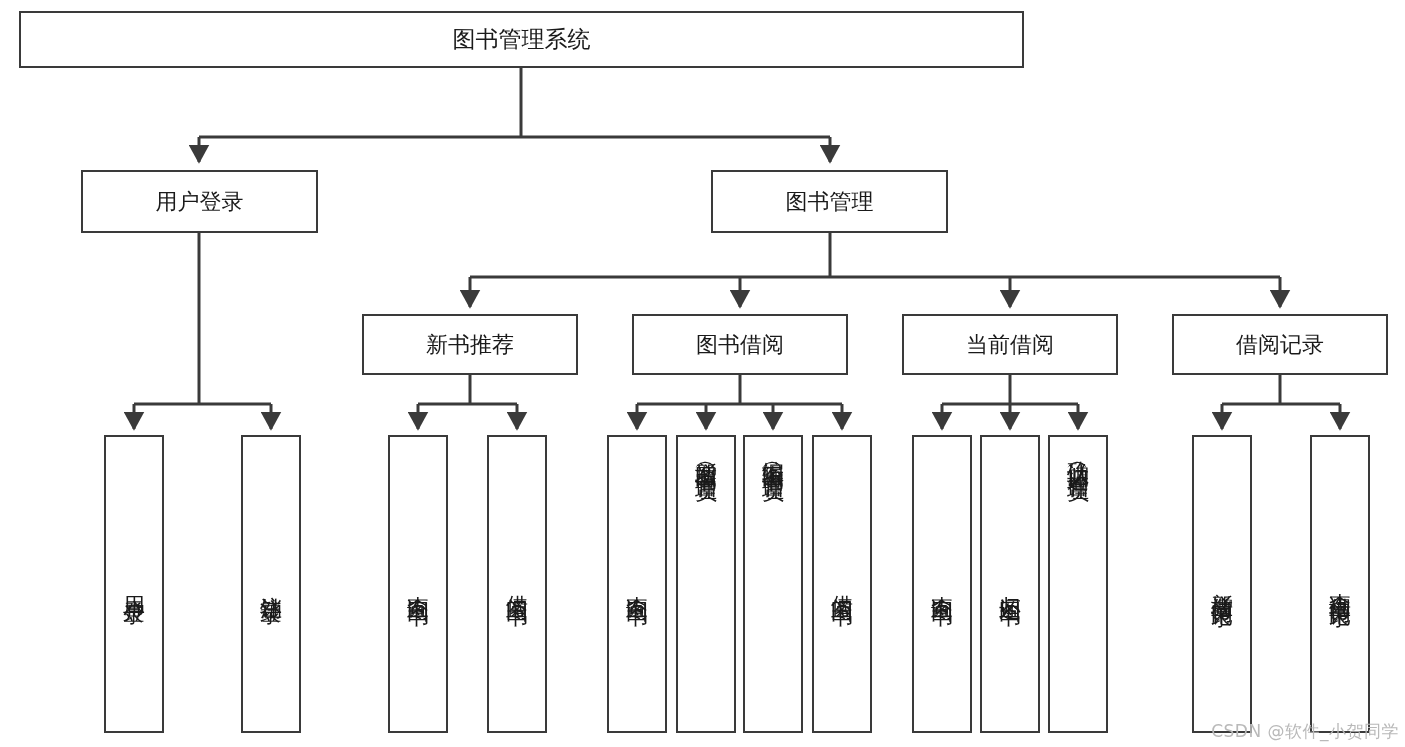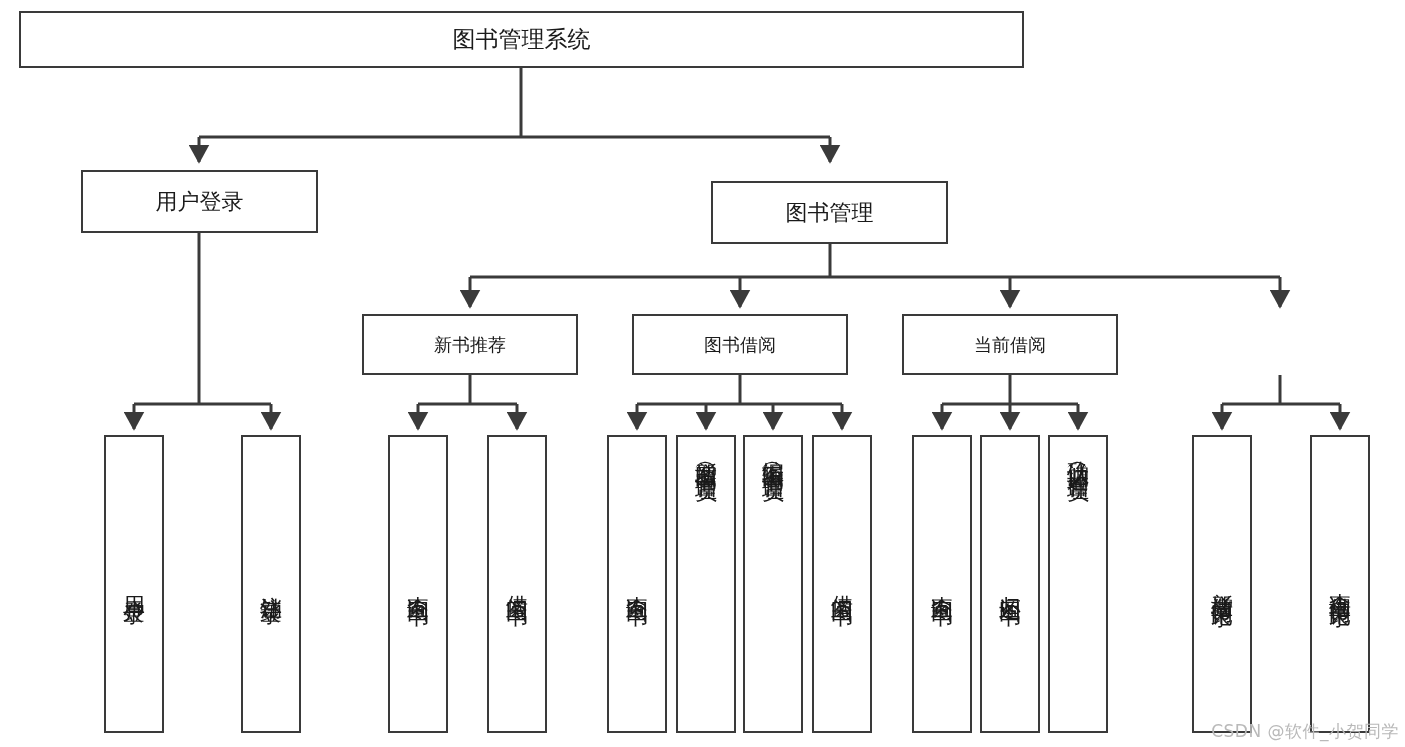--- a/index.html
+++ b/index.html
@@ -32,21 +32,21 @@
     background: #ffffff;
     color: #1a1a1a;
     display: flex;
     align-items: center;
     justify-content: center;
     text-align: center;
     line-height: 1.18;
   }
   .node.root      { font-size: 23px; }
   .node.level1    { font-size: 22px; }
-  .node.level2    { font-size: 18px; }
+  .node.level2    { font-size: 22px; }
   .node.leaf {
     font-size: 22px;
     writing-mode: vertical-rl;
     text-orientation: upright;
     letter-spacing: 3px;
     padding: 6px 0;
   }
   .node.leaf.top-aligned {
     justify-content: flex-start;
   }
@@ -120,32 +120,35 @@
     </g>
   </svg>
 
   <div class="node root" style="left:19px; top:11px; width:1005px; height:57px;">
     <span>图书管理系统</span>
   </div>
 
   <div class="node level1" style="left:81px; top:170px; width:237px; height:63px;">
     <span>用户登录</span>
   </div>
-  <div class="node level1" style="left:711px; top:170px; width:237px; height:63px;margin-top:11px;">
+  <div class="node level1" style="left:711px; top:170px; width:237px; height:63px;">
     <span>图书管理</span>
   </div>
 
   <div class="node level2" style="left:362px; top:314px; width:216px; height:61px;">
     <span>新书推荐</span>
   </div>
   <div class="node level2" style="left:902px; top:314px; width:216px; height:61px;">
     <span>当前借阅</span>
   </div>
   <div class="node level2" style="left:632px; top:314px; width:216px; height:61px;">
     <span>图书借阅</span>
+  </div>
+  <div class="node level2" style="left:1172px; top:314px; width:216px; height:61px;">
+    <span>借阅记录</span>
   </div>
 
   <div class="node leaf" style="left:104px; top:435px; width:60px; height:298px;">
     <span class="leaf-text">用户登录</span>
   </div>
   <div class="node leaf" style="left:241px; top:435px; width:60px; height:298px;">
     <span class="leaf-text">注销登录</span>
   </div>
 
   <div class="node leaf" style="left:388px; top:435px; width:60px; height:298px;">

